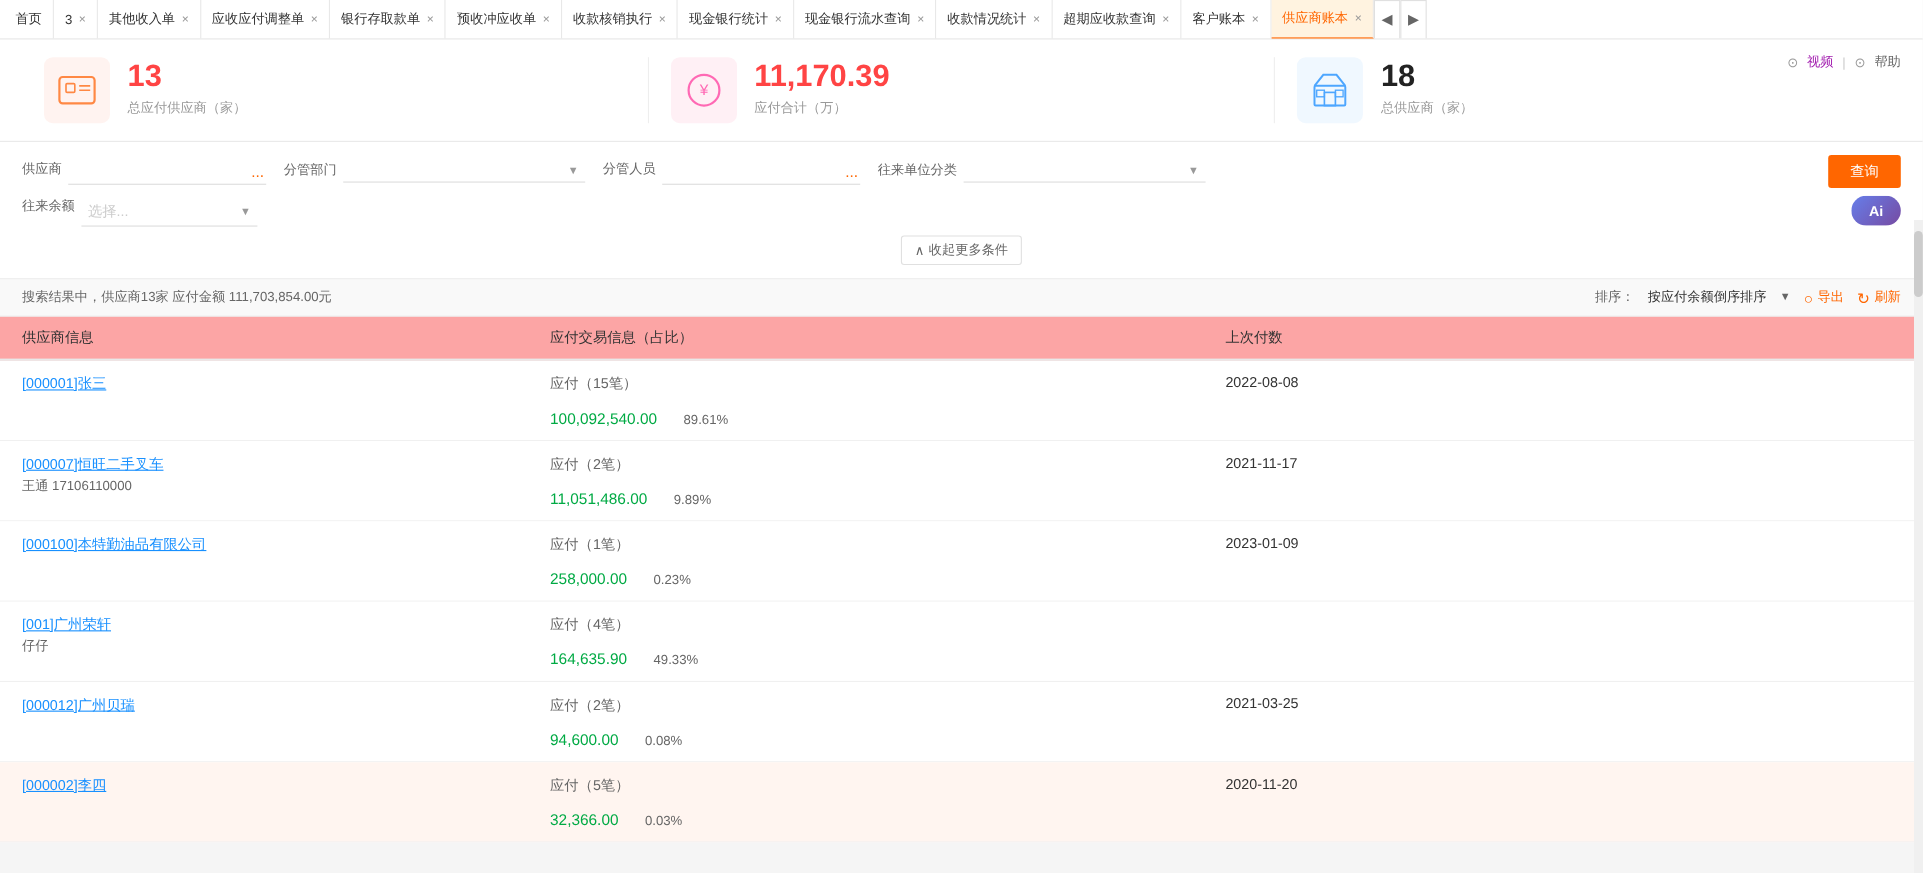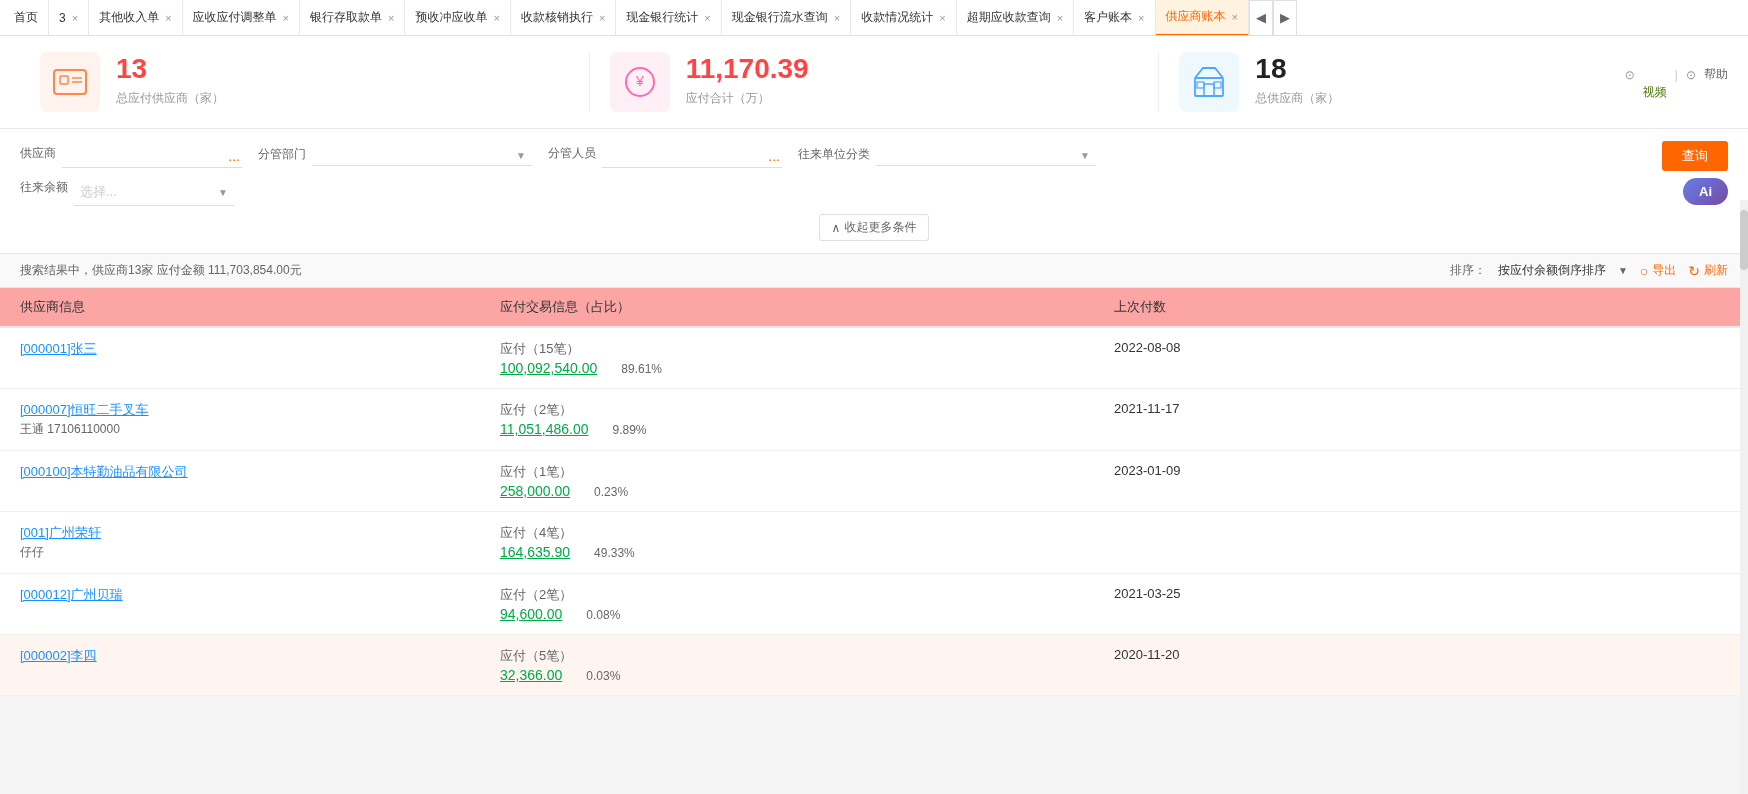--- a/index.html
+++ b/index.html
@@ -95,21 +95,21 @@
     }
     .table-row {
       display: grid; grid-template-columns: 480px 1fr 1fr;
       padding: 12px 20px; border-bottom: 1px solid #f0f0f0;
       background: #fff; align-items: start;
     }
     .table-row.highlighted { background: #fff5f0; }
     .supplier-link { color: #1890ff; text-decoration: underline; cursor: pointer; font-size: 13px; }
     .supplier-sub { color: #666; font-size: 12px; margin-top: 2px; }
     .tx-label { font-size: 13px; color: #666; }
-    .tx-amount { color: #00aa44; font-size: 14px; font-weight: normal; text-decoration: underline; cursor: pointer; margin-top: 2px; }
+    .tx-amount { color: #00aa44; font-size: 14px; font-weight: normal; cursor: pointer; margin-top: 14px; }
     .tx-percent { color: #666; font-size: 12px; margin-left: 16px; }
     .tx-row { display: flex; align-items: baseline; gap: 8px; }
     .last-pay { color: #333; font-size: 13px; }
     .scrollbar-track {
       position: fixed; right: 0; top: 200px; bottom: 0; width: 8px; background: #f0f0f0;
     }
     .scrollbar-thumb { width: 8px; height: 60px; background: #ccc; border-radius: 4px; margin-top: 10px; }
 
     
     .ai-btn {
@@ -173,21 +173,21 @@
     <span>供应商账本</span>
     <span class="close-icon">×</span>
   </div>
   <div class="nav-arrow">◀</div>
   <div class="nav-arrow">▶</div>
 </div>
 
 <div class="summary-area">
   <div class="top-right-links">
     <span style="color:#999;">⊙</span>
-    <span style="color:#4d7c0f;margin-top:36px;">视频</span>
+    <span style="color:#a21caf;">视频</span>
     <span class="sep">|</span>
     <span style="color:#999;">⊙</span>
     <span style="color:#666;">帮助</span>
   </div>
 
   <div class="summary-card">
     <div class="summary-icon orange">
       <svg width="40" height="40" viewBox="0 0 40 40">
         <rect x="4" y="8" width="32" height="24" rx="3" fill="none" stroke="#ff8844" stroke-width="2"></rect>
         <rect x="10" y="14" width="8" height="8" rx="1" fill="none" stroke="#ff8844" stroke-width="1.5"></rect>

